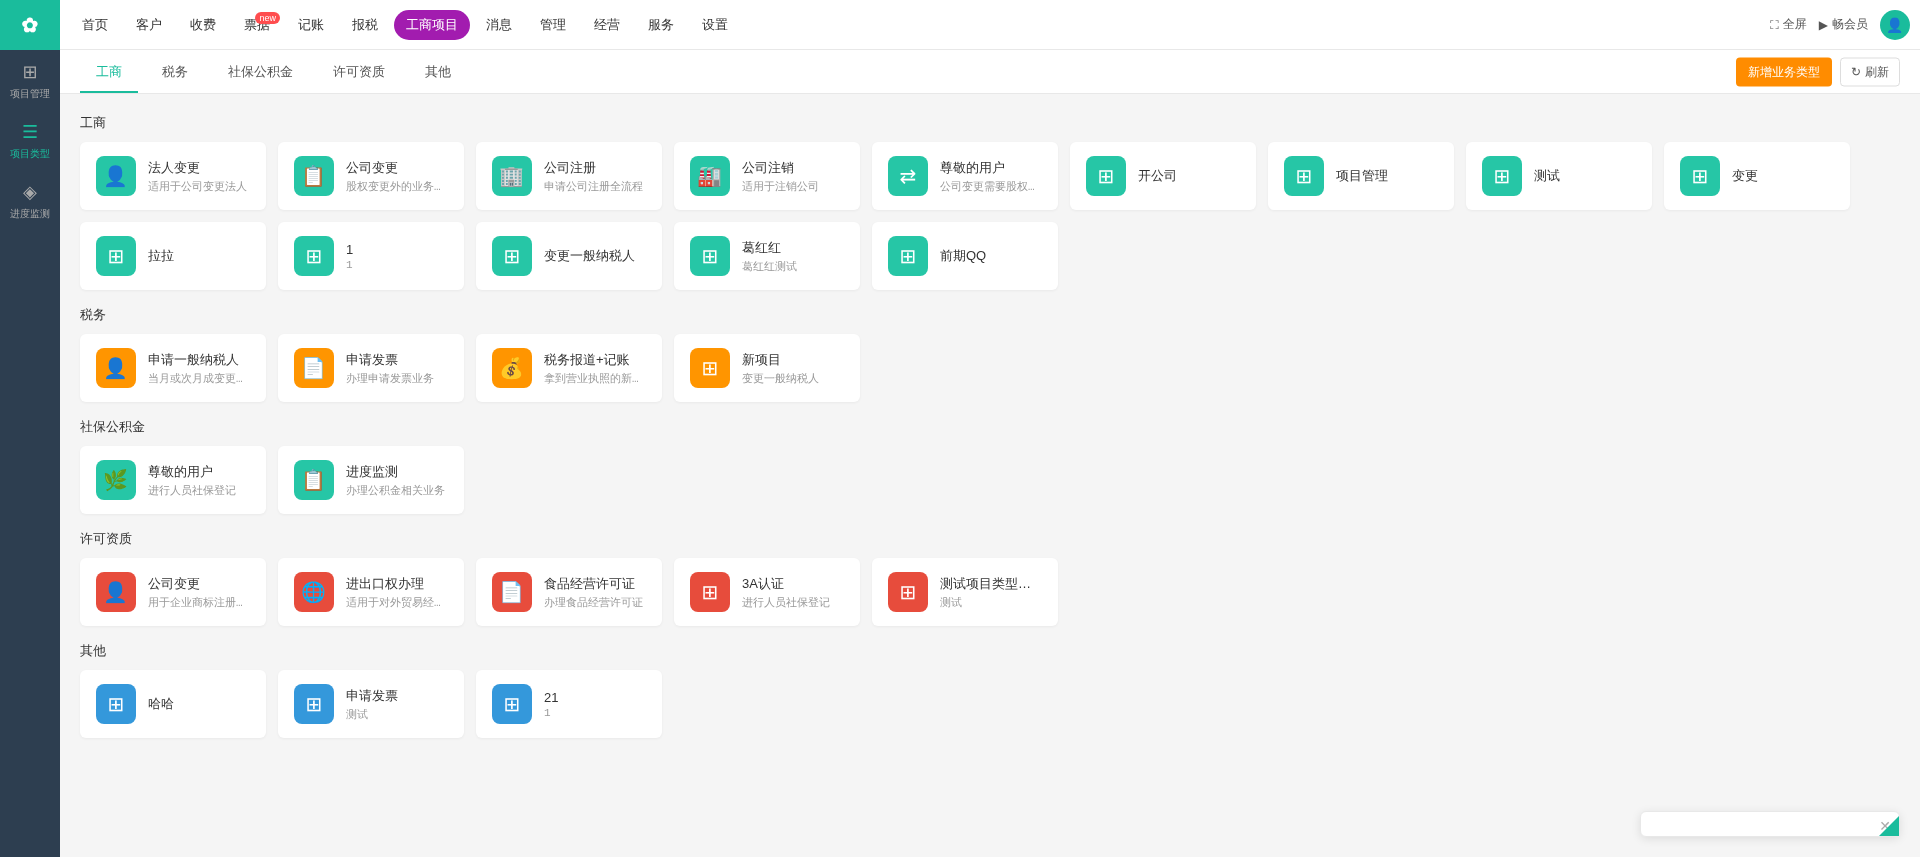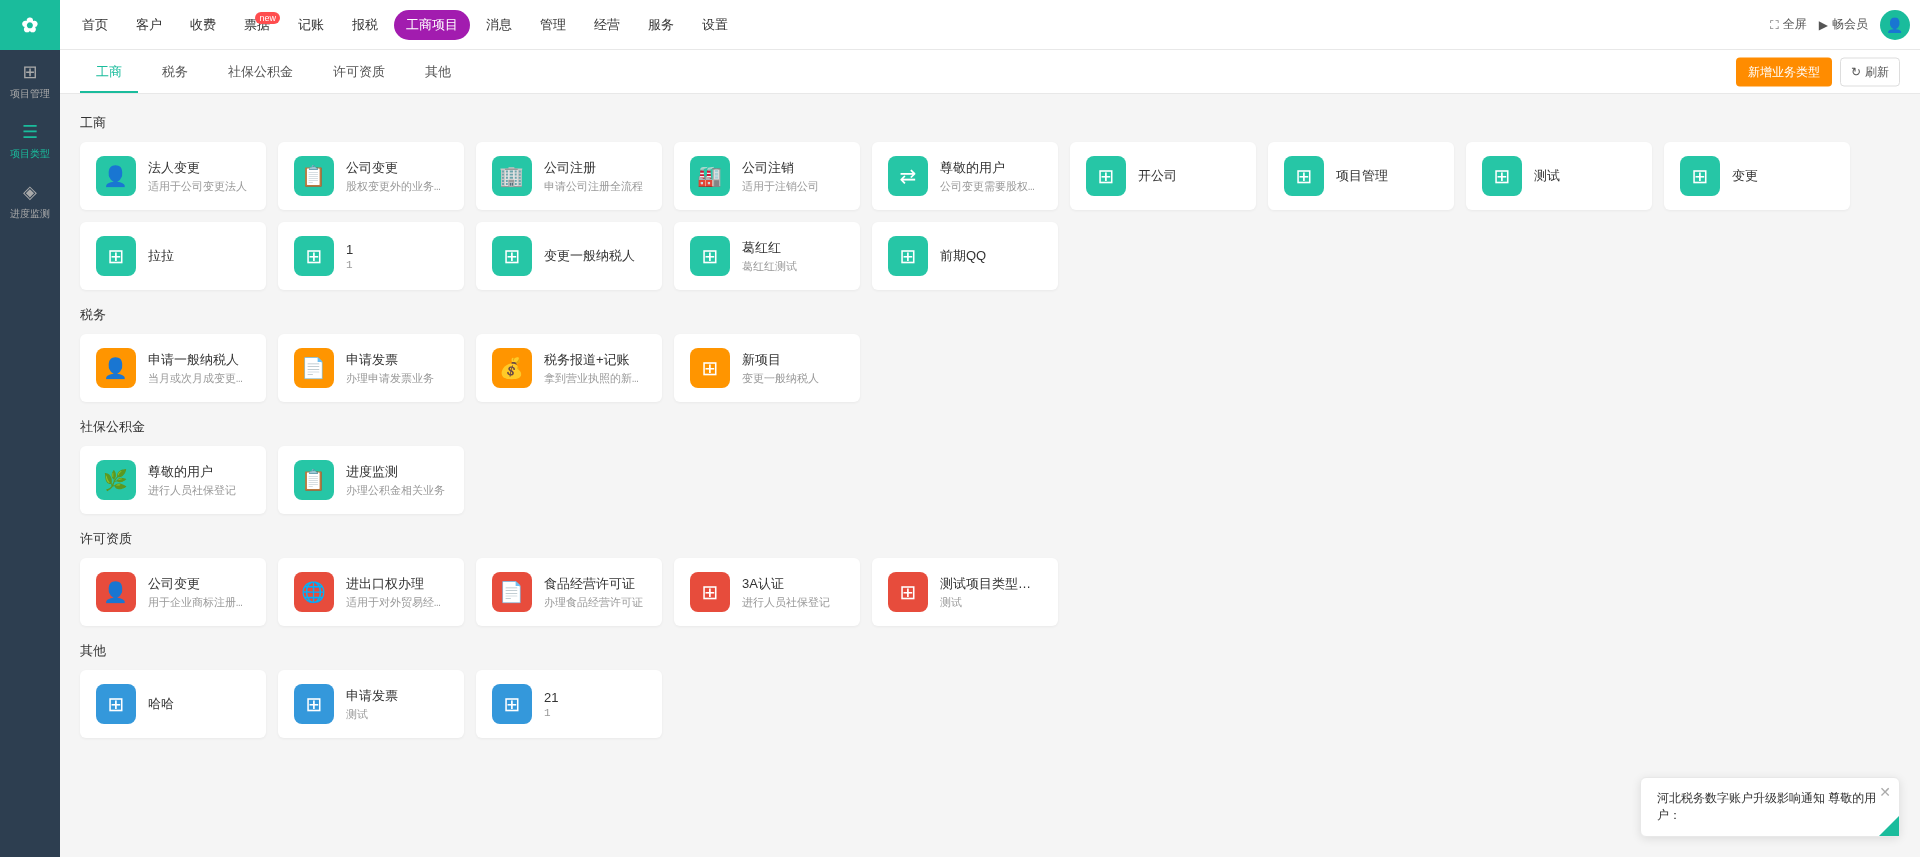--- a/index.html
+++ b/index.html
@@ -570,16 +570,14 @@
             </div>
           </div>
         </div>
     </div>
 
   </div>
 </div>
 
 <div class="notification-popup">
   <span class="notification-close">✕</span>
-  <div>河北税务数字账户升级影响通知
-尊敬的用户：</div>
   <div class="notification-arrow"></div>
 </div>
 
 </body></html>

